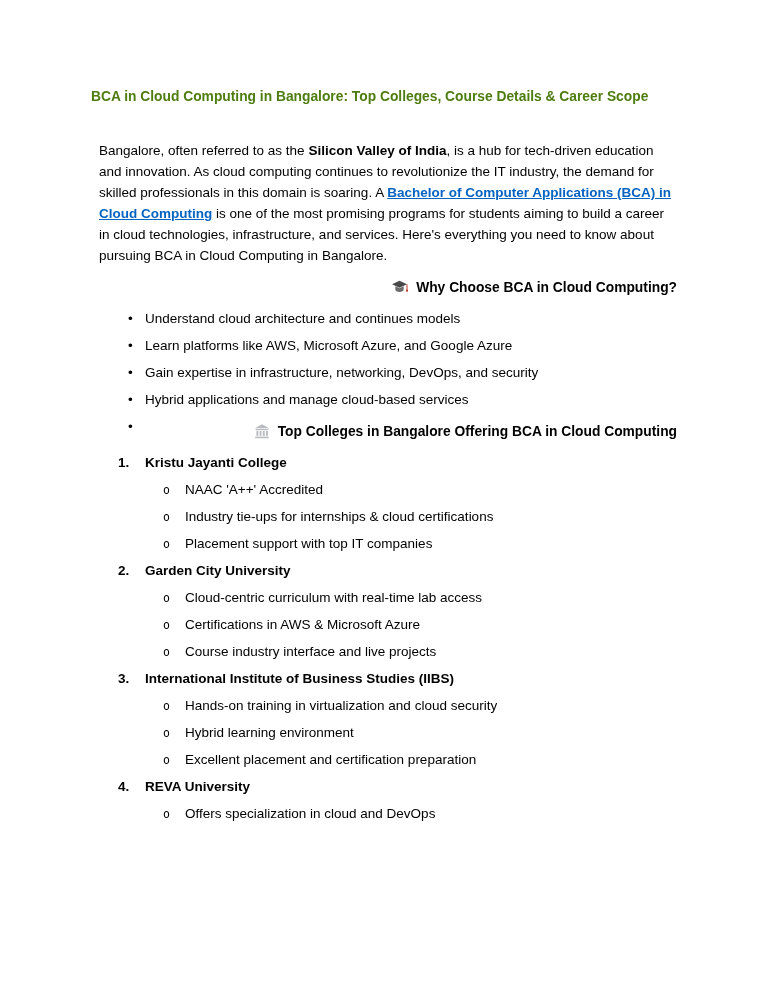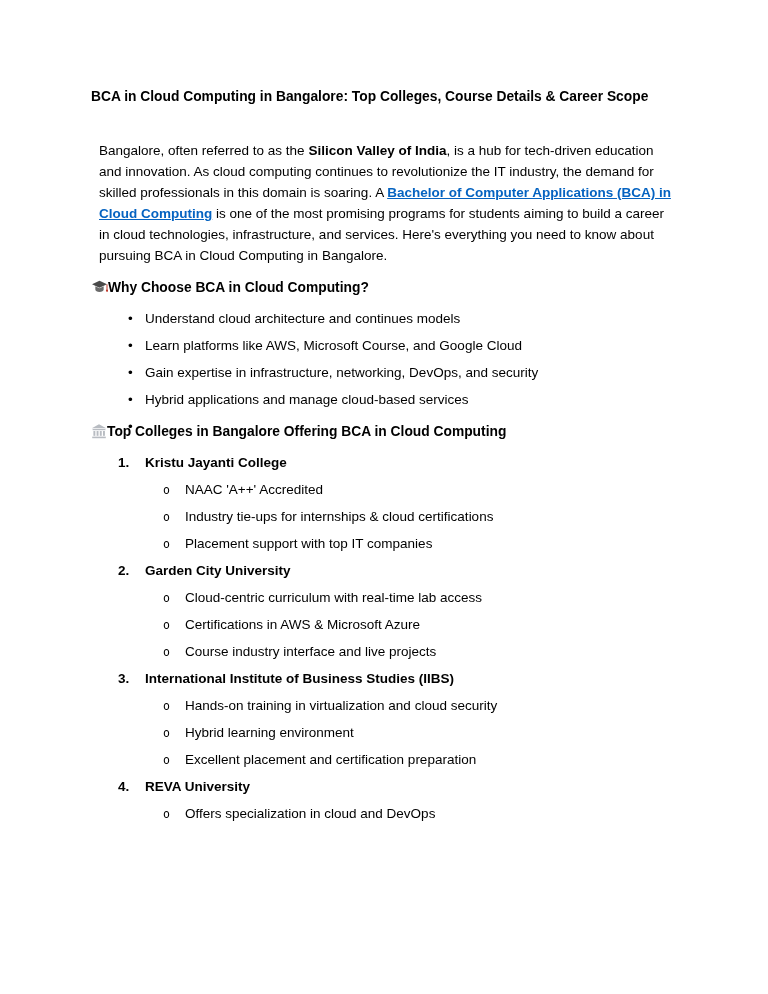--- a/index.html
+++ b/index.html
@@ -12,36 +12,38 @@
     font-family: "Liberation Sans", sans-serif;
     font-size: 13.5px;
     line-height: 21px;
     color: #000000;
   }
   h1.doc-title {
     font-size: 13.8px;
     line-height: 21px;
     font-weight: bold;
     margin: 0 0 33px 0;
-    color: #000000;
+    color: #4d7c0f;
   }
   p.para { margin: 0 0 11px 8px; }
   .doc-link {
     color: var(--link-color, #0563C1);
     font-weight: bold;
     text-decoration: underline;
     cursor: pointer;
   }
   h2.sec-heading {
     font-size: 13.8px;
     line-height: 21px;
     font-weight: bold;
     margin: 4px 0 10px 0;
     display: flex;
     align-items: center;
+    gap: 8px;
+    justify-content: flex-end;
   }
   .icon { display: inline-flex; align-items: center; flex: 0 0 auto; }
   .bullet {
     position: relative;
     padding-left: 54px;
     margin-bottom: 6px;
   }
   .bullet .marker {
     position: absolute;
     left: 37px;
@@ -89,21 +91,21 @@
           <line x1="19" y1="5.2" x2="19" y2="12" stroke="#c0392b" stroke-width="1.2"></line>
           <circle cx="19" cy="12.8" r="1.3" fill="#c0392b"></circle>
         </svg>
       </span>
       <span>Why Choose BCA in Cloud Computing?</span>
   </h2>
 
 
   <div class="list-block">
     <div class="bullet"><span class="marker">•</span><span>Understand cloud architecture and continues models</span></div>
-    <div class="bullet"><span class="marker">•</span><span>Learn platforms like AWS, Microsoft Course, and Google Cloud</span></div>
+    <div class="bullet"><span class="marker">•</span><span>Learn platforms like AWS, Microsoft Azure, and Google Azure</span></div>
     <div class="bullet"><span class="marker">•</span><span>Gain expertise in infrastructure, networking, DevOps, and security</span></div>
     <div class="bullet"><span class="marker">•</span><span>Hybrid applications and manage cloud-based services</span></div>
     <div class="bullet"><span class="marker">•</span></div>
   </div>
 
   <h2 class="sec-heading">
     <span class="icon">
         <svg width="16" height="15" viewBox="0 0 20 18" aria-hidden="true">
           <polygon points="10,0 19,5 1,5" fill="#b8bcc2"></polygon>
           <rect x="2" y="5.8" width="16" height="1.6" fill="#b8bcc2"></rect>

